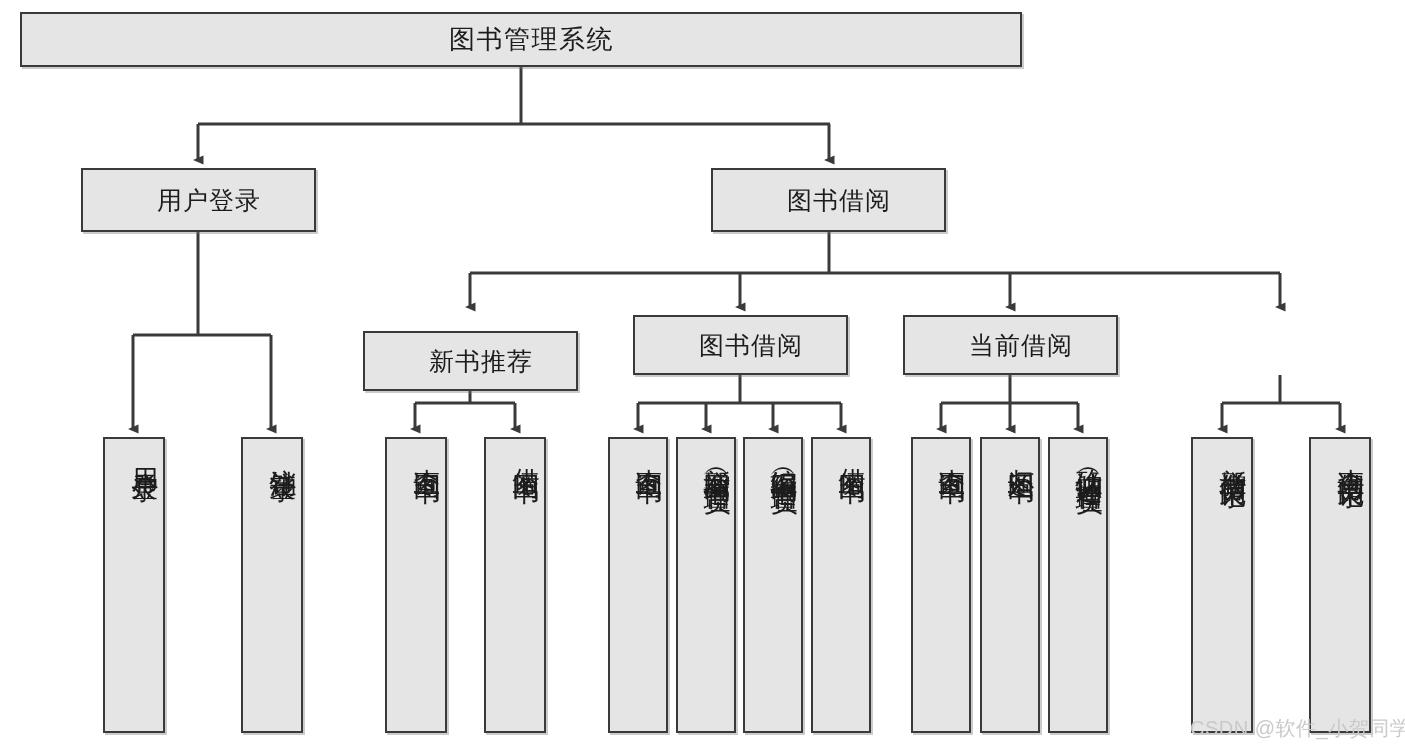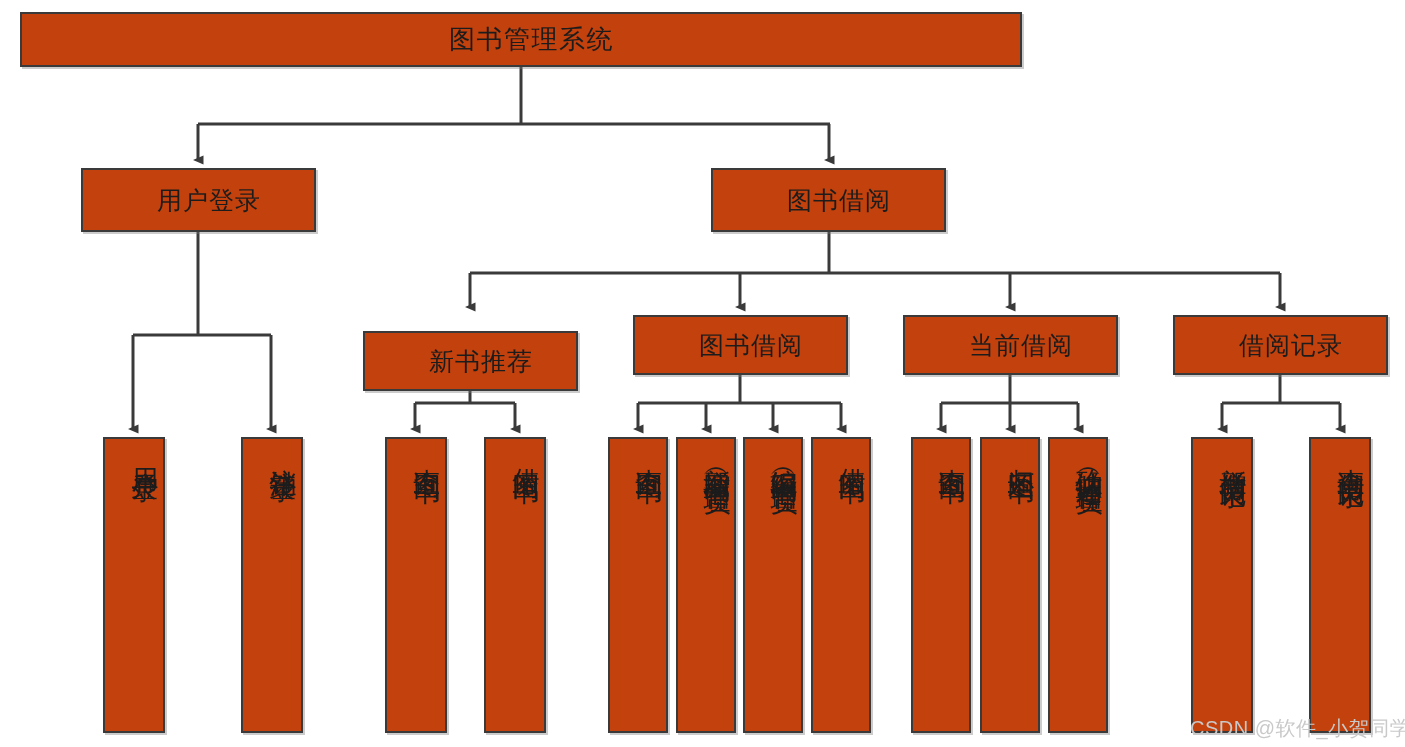--- a/index.html
+++ b/index.html
@@ -23,21 +23,21 @@
     left: 0;
     top: 0;
     width: 1405px;
     height: 747px;
     pointer-events: none;
   }
   .node {
     position: absolute;
     box-sizing: border-box;
     border: 2.5px solid #3a3a3a;
-    background: #c2410c;
+    background: #e5e5e5;
     display: flex;
     align-items: center;
     justify-content: center;
     box-shadow: 2px 2px 0 rgba(120,120,120,0.38);
     padding-left: 21px;
   }
   .node .lbl {
     color: #1c1c1c;
     line-height: 1.08;
     text-align: center;
@@ -140,23 +140,20 @@
 
   <div class="node h" style="left:363px; top:331px; width:215px; height:60px;">
     <span class="lbl">新书推荐</span>
   </div>
   <div class="node h" style="left:903px; top:315px; width:215px; height:60px;">
     <span class="lbl">当前借阅</span>
   </div>
   <div class="node h" style="left:633px; top:315px; width:215px; height:60px;">
     <span class="lbl">图书借阅</span>
   </div>
-  <div class="node h" style="left:1173px; top:315px; width:215px; height:60px;">
-    <span class="lbl">借阅记录</span>
-  </div>
 
   <div class="node v" style="left:103px; top:437px; width:62px; height:296px;">
     <span class="lbl">用户登录</span>
   </div>
   <div class="node v" style="left:241px; top:437px; width:62px; height:296px;">
     <span class="lbl">注销登录</span>
   </div>
 
   <div class="node v" style="left:385px; top:437px; width:62px; height:296px;">
     <span class="lbl">查询图书</span>

